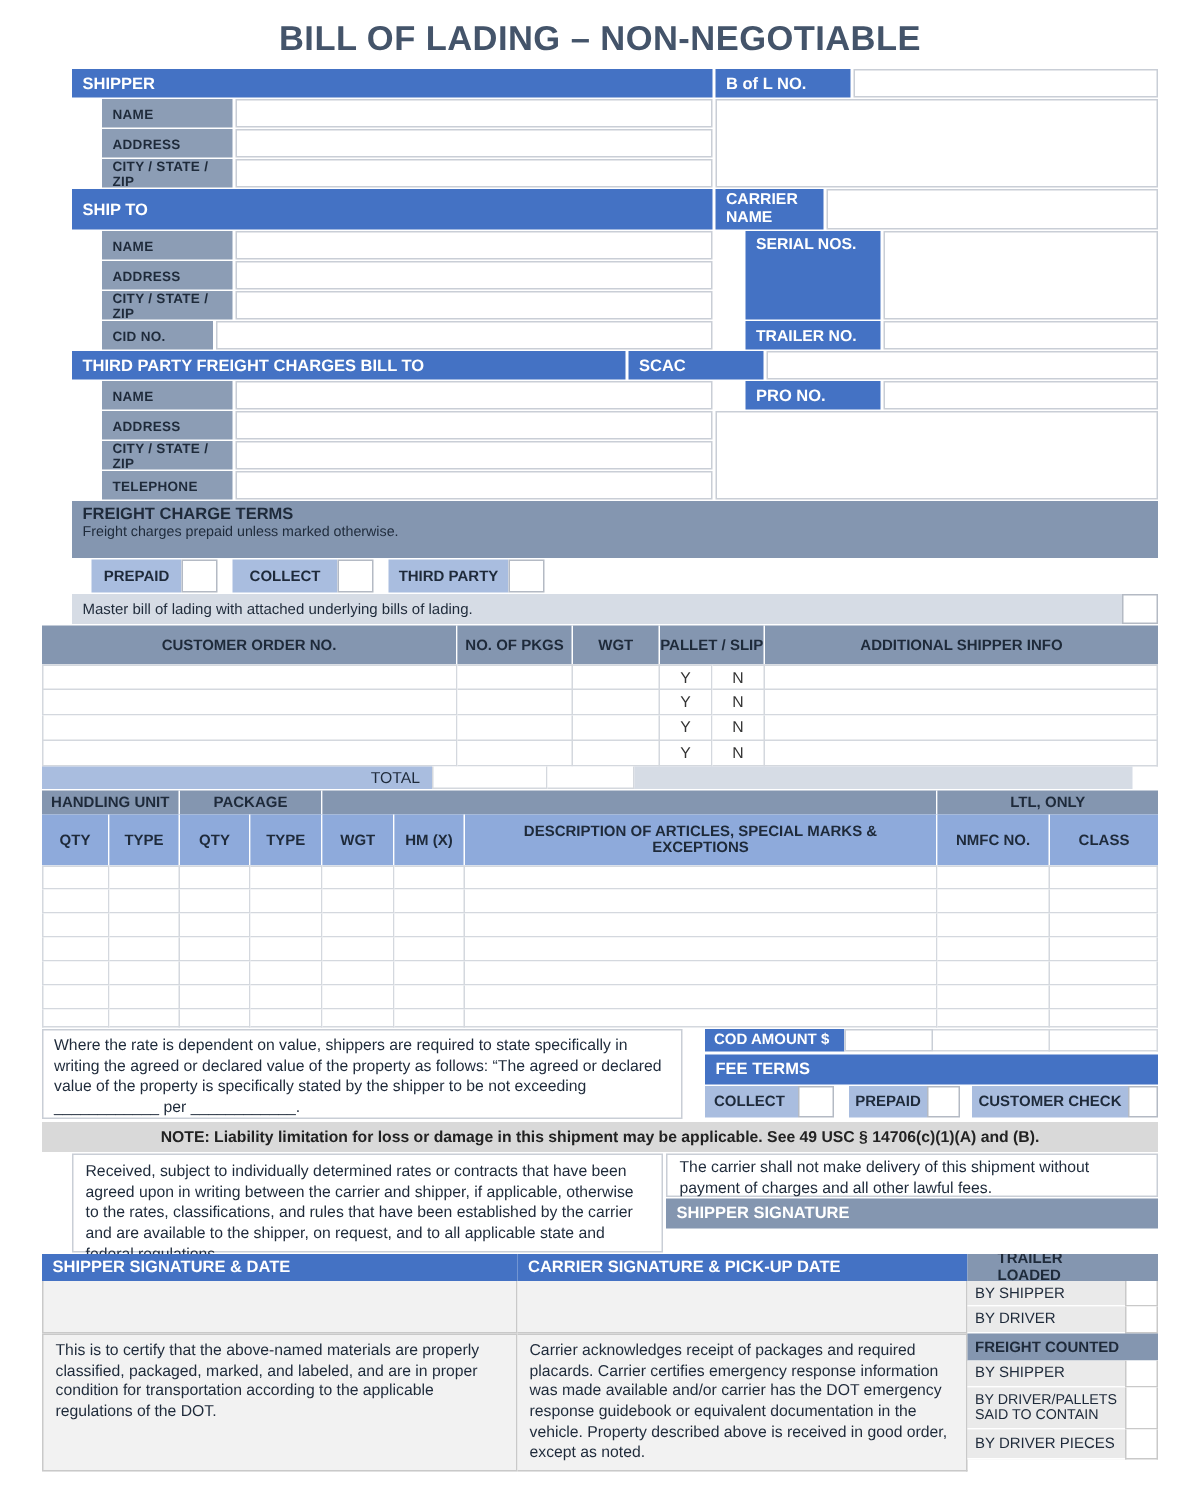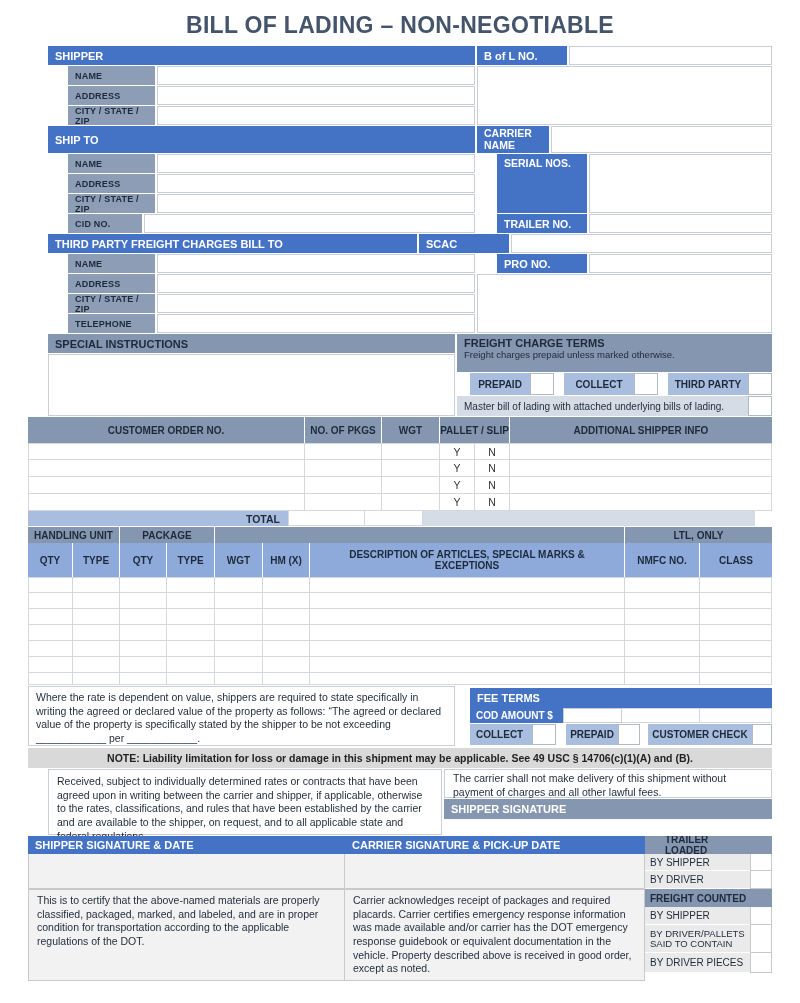--- a/index.html
+++ b/index.html
@@ -141,24 +141,20 @@
         <div class="r g2">
             <div class="c hblue" style="width:90px;height:19px">PRO NO.</div>
             <div class="c inp" style="flex:1;height:19px"></div>
           </div>
         <div class="c inp" style="height:59px"></div>
       </div>
     </div>
   </div>
 
   <div class="r g2 mt1">
-    <div class="col g1" style="width:427px">
-      <div class="c sech" style="height:19px">SPECIAL INSTRUCTIONS</div>
-      <div class="c inp" style="flex:1"></div>
-    </div>
     <div class="col" style="flex:1">
       <div class="sech" style="height:38px;padding:3px 7px;box-sizing:border-box">
         <div style="font-weight:bold;font-size:11px">FREIGHT CHARGE TERMS</div>
         <div style="font-weight:normal;font-size:9.5px">Freight charges prepaid unless marked otherwise.</div>
       </div>
       <div class="r mt1" style="height:22px">
         <div style="width:13px"></div>
         <div class="c lb" style="width:60px">PREPAID</div>
         <div class="cb" style="width:24px"></div>
         <div style="width:10px"></div>
@@ -209,21 +205,21 @@
     </div>
     <div class="r" style="height:17px">
       <div class="c dc bl" style="width:277px"></div>
       <div class="c dc" style="width:77px"></div>
       <div class="c dc" style="width:58px"></div>
       <div class="c dc yn" style="width:35px">Y</div>
       <div class="c dc yn" style="width:35px">N</div>
       <div class="c dc" style="width:262px"></div>
     </div>
     <div class="r" style="height:15px">
-      <div class="c" style="width:260px;background:var(--lightblue);font-weight:bold;font-size:10.5px;justify-content:flex-end;padding-right:8px;box-sizing:border-box">TOTAL</div>
+      <div class="c" style="width:260px;background:var(--lightblue);font-weight:normal;font-size:10.5px;justify-content:flex-end;padding-right:8px;box-sizing:border-box">TOTAL</div>
       <div class="c dc bl" style="width:77px"></div>
       <div class="c dc" style="width:58px"></div>
       <div class="c pale" style="width:332px"></div>
     </div>
   </div>
 
   <div class="col mt1">
     <div class="r" style="height:16px">
       <div class="c hc" style="width:92px">HANDLING UNIT</div>
       <div class="c hc" style="width:95px">PACKAGE</div>
@@ -316,31 +312,31 @@
         <div class="c dc" style="width:47px"></div>
         <div class="c dc" style="width:315px"></div>
         <div class="c dc" style="width:75px"></div>
         <div class="c dc" style="width:72px"></div>
     </div>
   </div>
 
   <div class="r mt1">
     <div class="inp para" style="width:427px;height:60px;box-sizing:border-box;padding:4px 7px">Where the rate is dependent on value, shippers are required to state specifically in writing the agreed or declared value of the property as follows: “The agreed or declared value of the property is specifically stated by the shipper to be not exceeding ____________ per ____________.</div>
     <div class="col" style="flex:1;margin-left:2px">
-      <div class="r mt2" style="height:20px">
-        <div style="width:13px"></div>
-        <div class="c hblue" style="flex:1">FEE TERMS</div>
-      </div>
       <div class="r" style="height:15px">
         <div style="width:13px"></div>
         <div class="c hblue" style="width:93px;font-size:10px;padding:0 6px">COD AMOUNT $</div>
         <div class="c inp" style="width:59px"></div>
         <div class="c dc bt" style="width:78px"></div>
         <div class="c dc bt" style="width:72px"></div>
       </div>
+      <div class="r mt2" style="height:20px">
+        <div style="width:13px"></div>
+        <div class="c hblue" style="flex:1">FEE TERMS</div>
+      </div>
       <div class="r mt1" style="height:21px">
         <div style="width:13px"></div>
         <div class="c lb" style="width:62px;justify-content:flex-start;padding:0 6px">COLLECT</div>
         <div class="cb" style="width:24px"></div>
         <div style="width:10px"></div>
         <div class="c lb" style="width:52px">PREPAID</div>
         <div class="cb" style="width:22px"></div>
         <div style="width:8px"></div>
         <div class="c lb" style="width:104px">CUSTOMER CHECK</div>
         <div class="cb" style="width:20px"></div>

